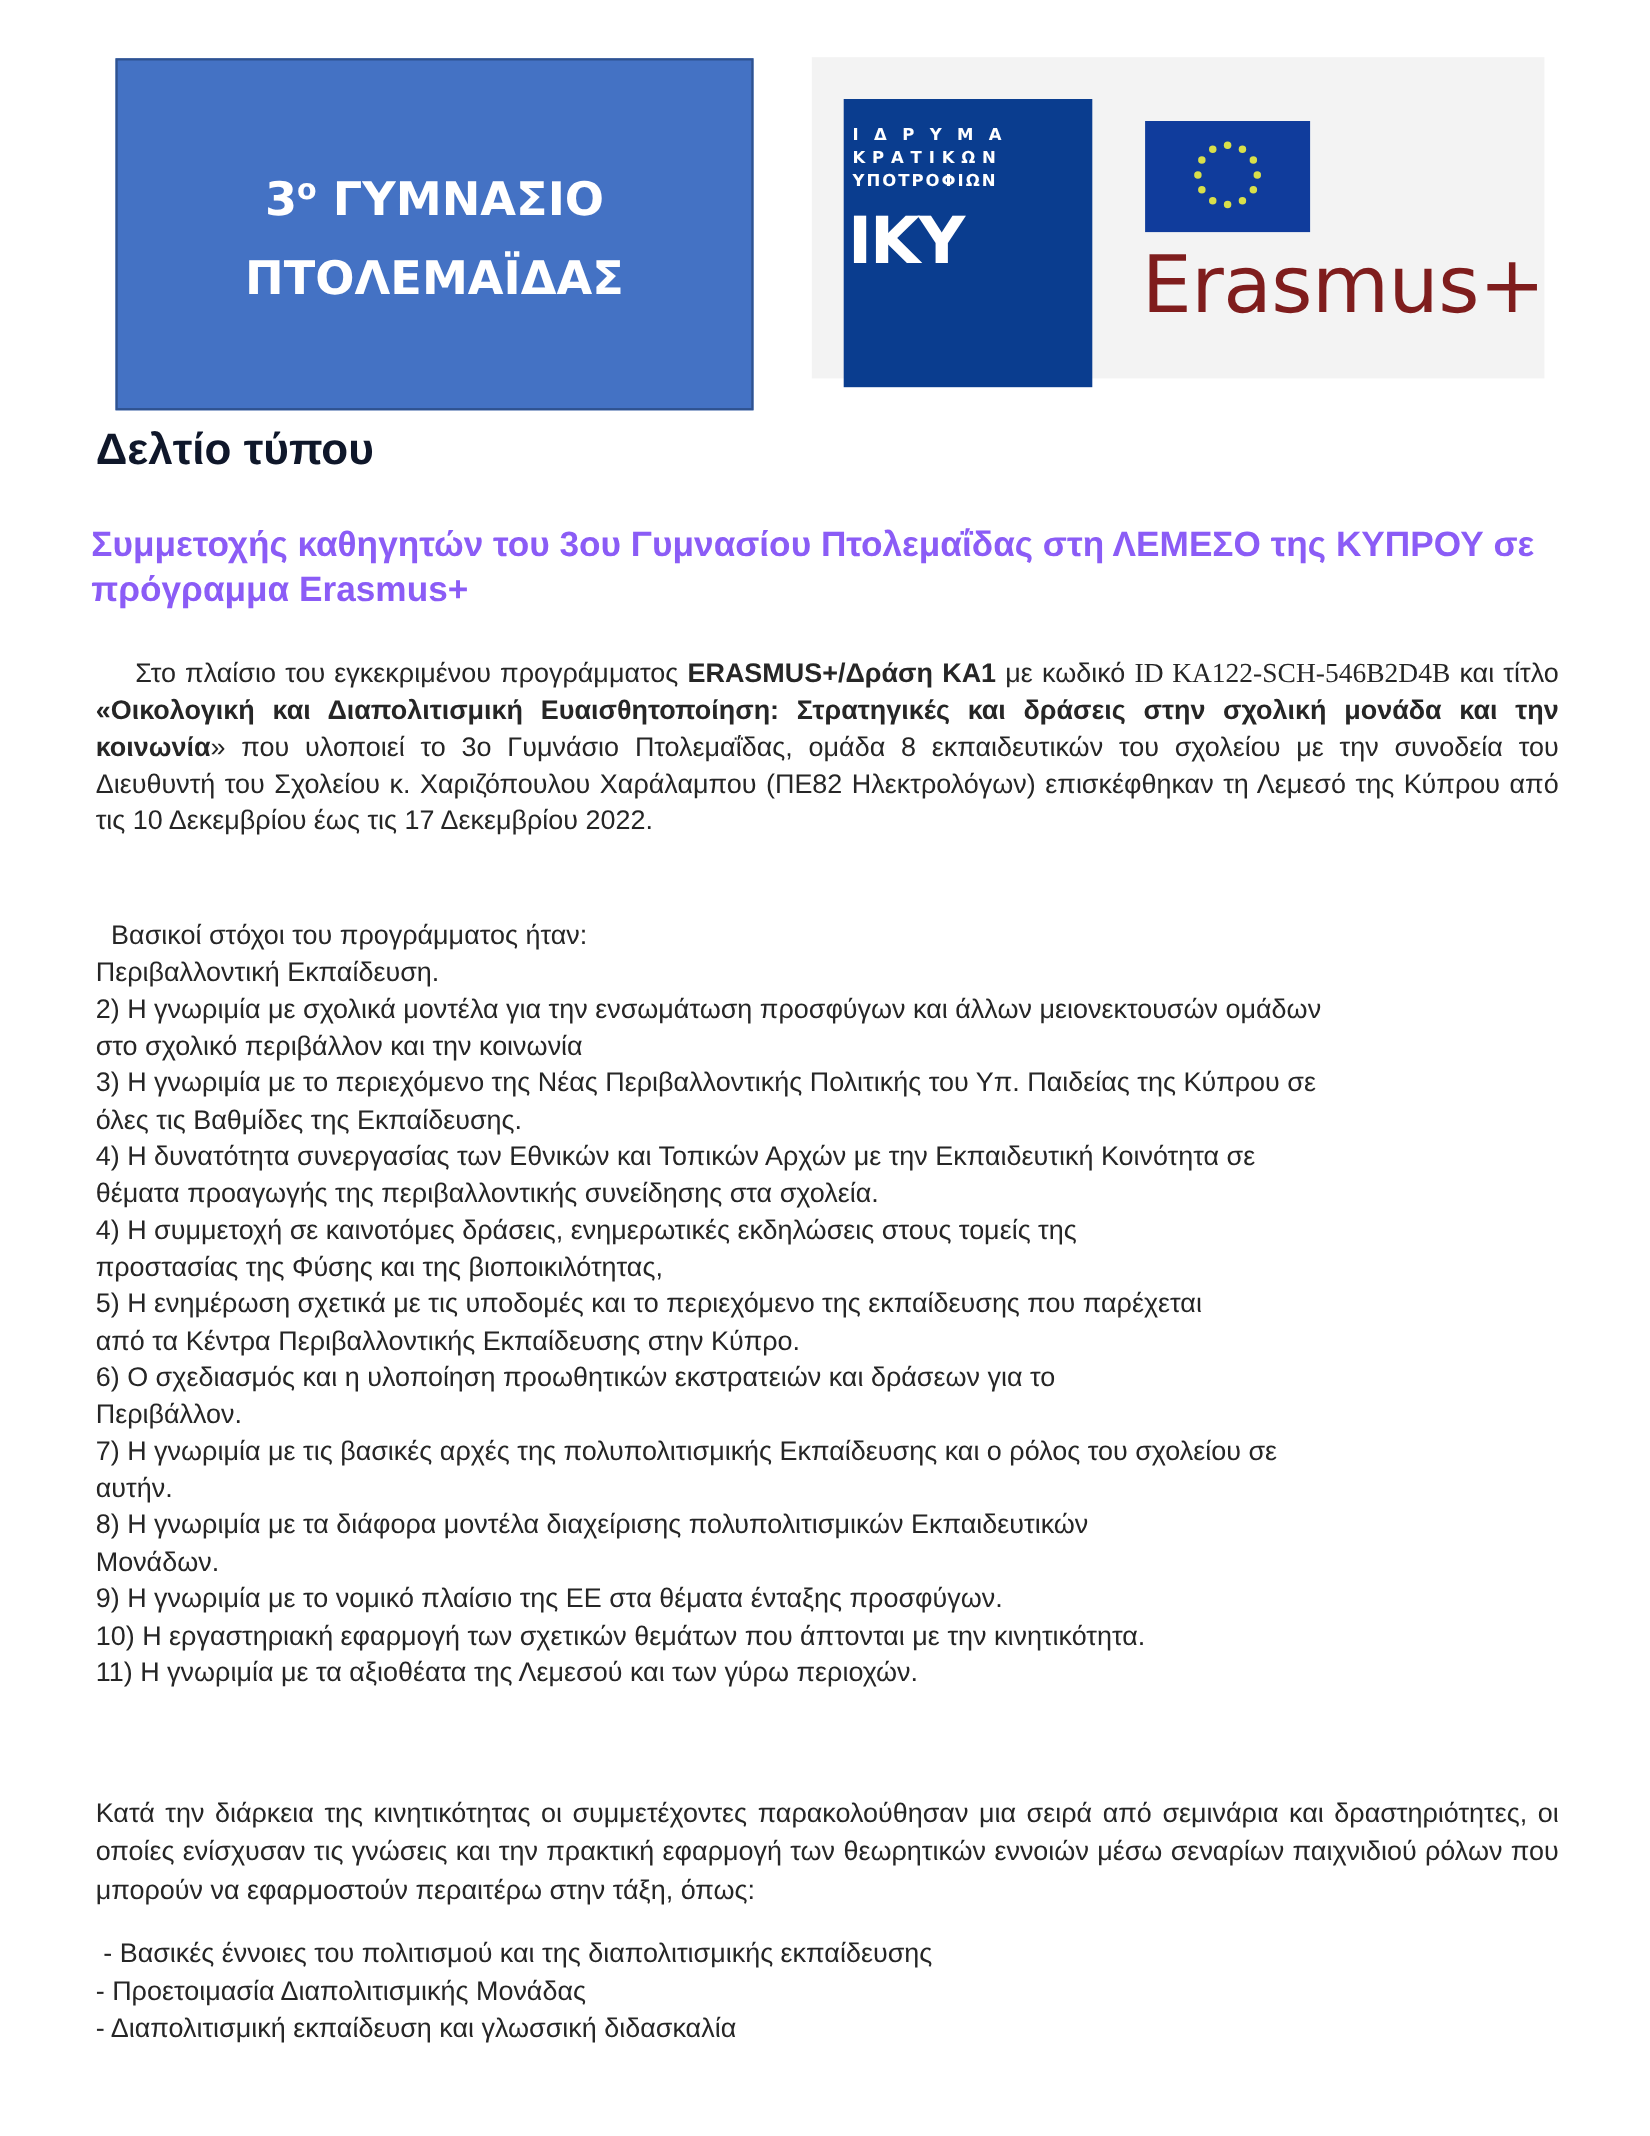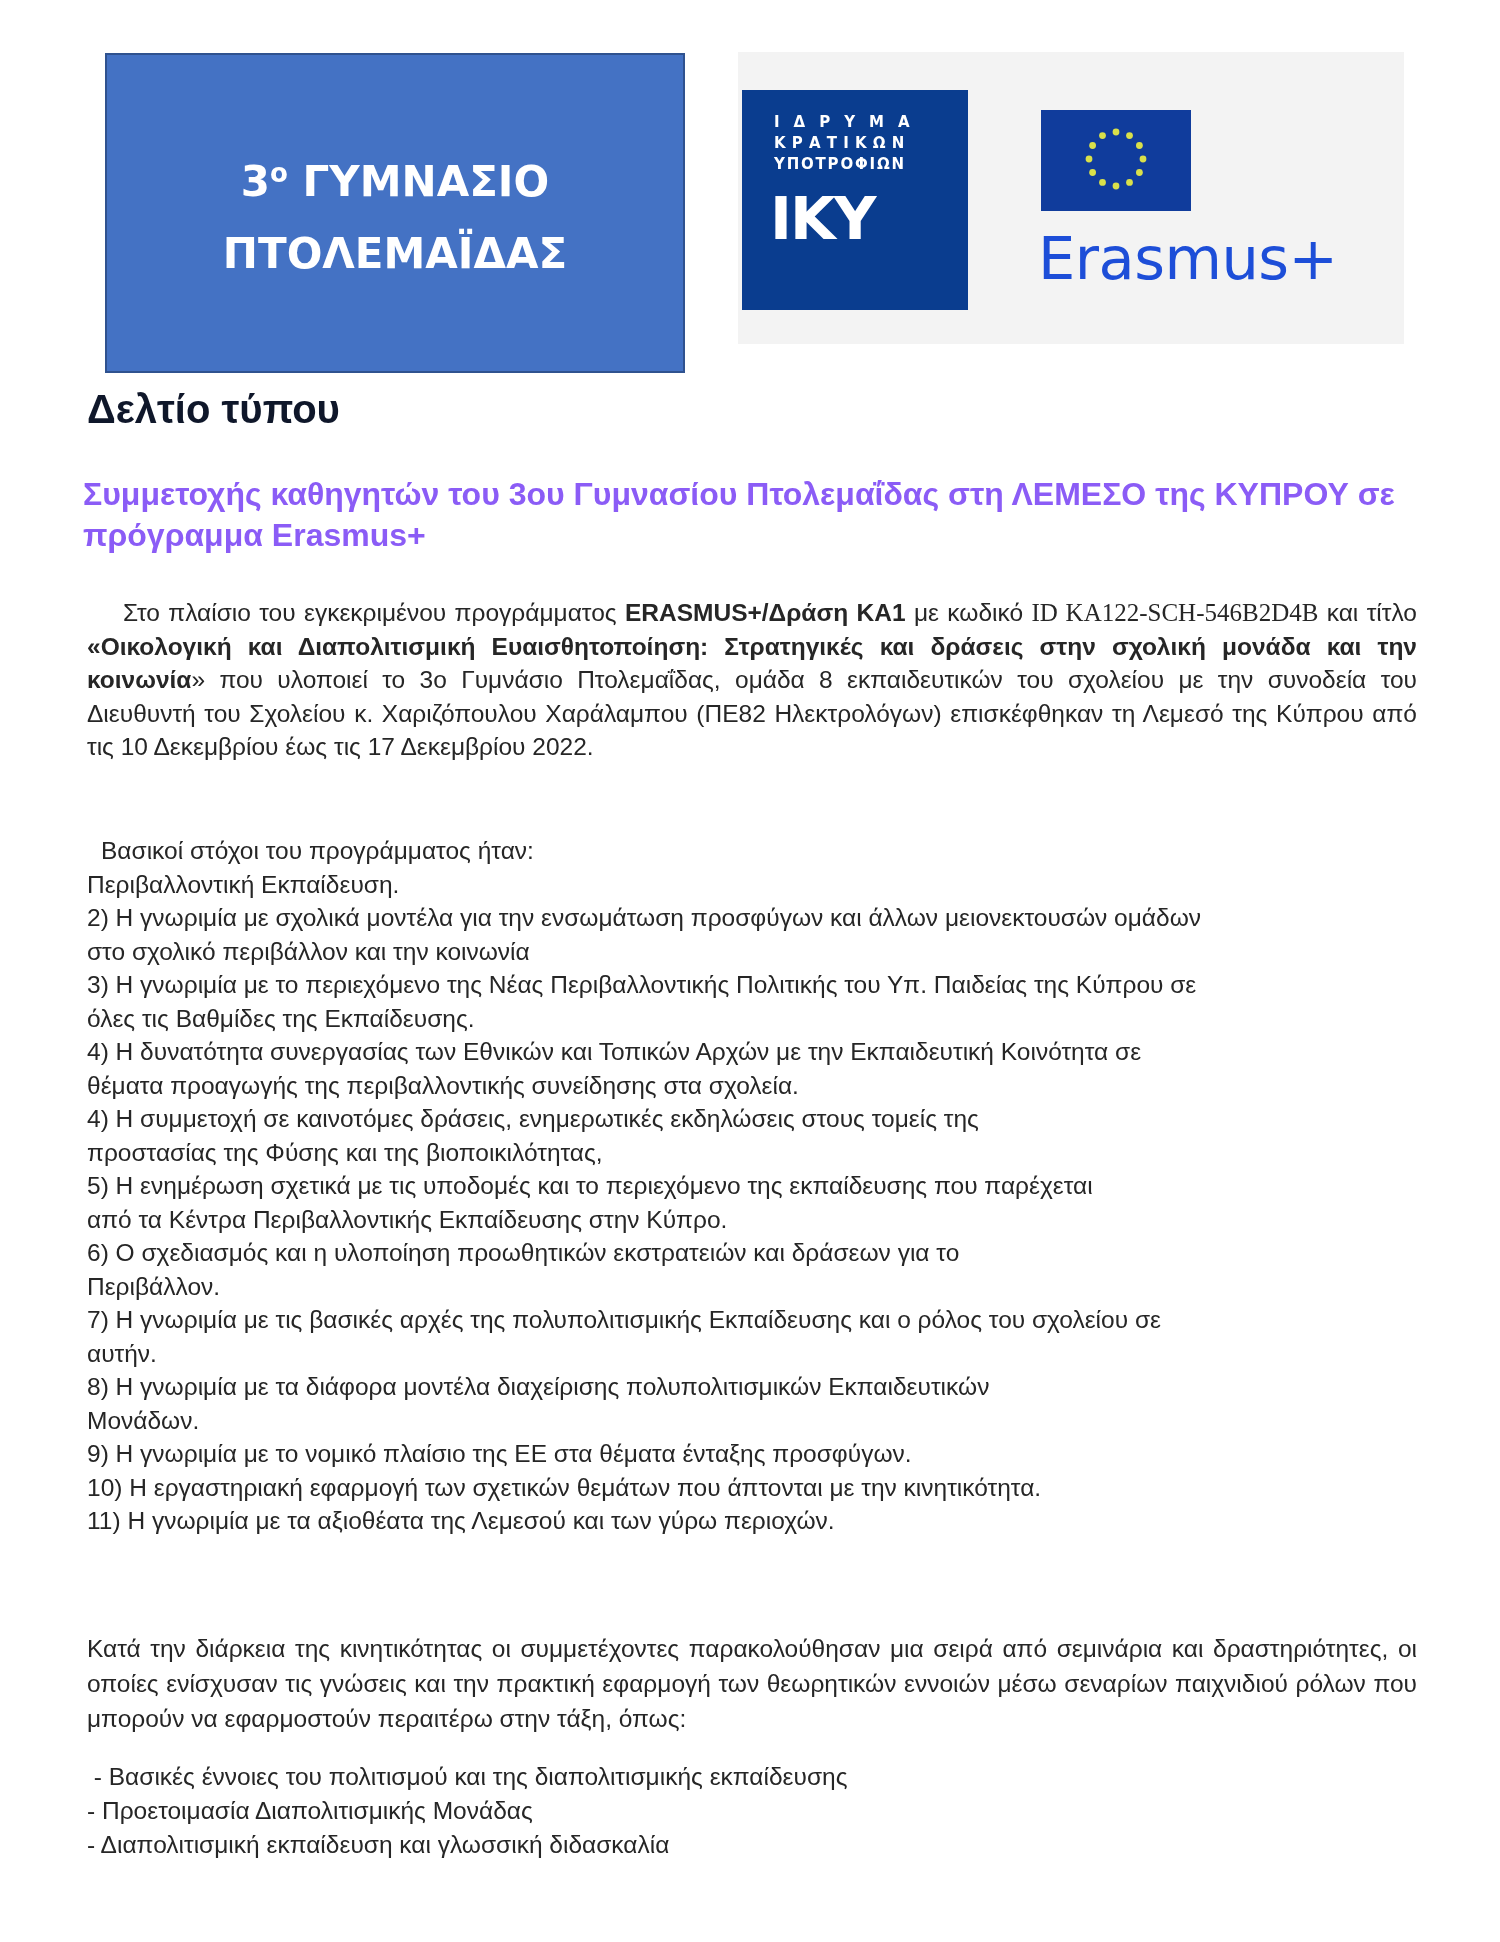--- a/index.html
+++ b/index.html
@@ -42,28 +42,28 @@
     .logos-panel {
       position: absolute;
       left: 738px;
       top: 52px;
       width: 666px;
       height: 292px;
       background: #f3f3f3;
     }
     .iky {
       position: absolute;
-      left: 4px;
+      left: 29px;
       top: 38px;
       width: 226px;
-      height: 220px;
+      height: 262px;
       background: #0a3d8f;
       color: #ffffff;
       box-sizing: border-box;
-      padding: 22px 20px 0 32px;
+      padding: 22px 20px 0 8px;
     }
     .iky .small {
       font-family: "DejaVu Sans", sans-serif;
       font-weight: bold;
       font-size: 15px;
       line-height: 21px;
       display: block;
       white-space: nowrap;
     }
     .iky .s1 { letter-spacing: 14px; }
@@ -86,22 +86,22 @@
       width: 150px;
       height: 101px;
       background: #103c9c;
     }
     .eu-flag svg { display: block; }
     .erasmus-word {
       position: absolute;
       left: 300px;
       top: 172px;
       font-family: "DejaVu Sans", sans-serif;
-      font-size: 59px;
-      color: #1d4ed8;
+      font-size: 72px;
+      color: #7f1d1d;
       letter-spacing: -0.5px;
       line-height: 70px;
     }
 
     
     .doc-title {
       position: absolute;
       left: 87px;
       top: 386px;
       font-family: "Liberation Sans", sans-serif;

